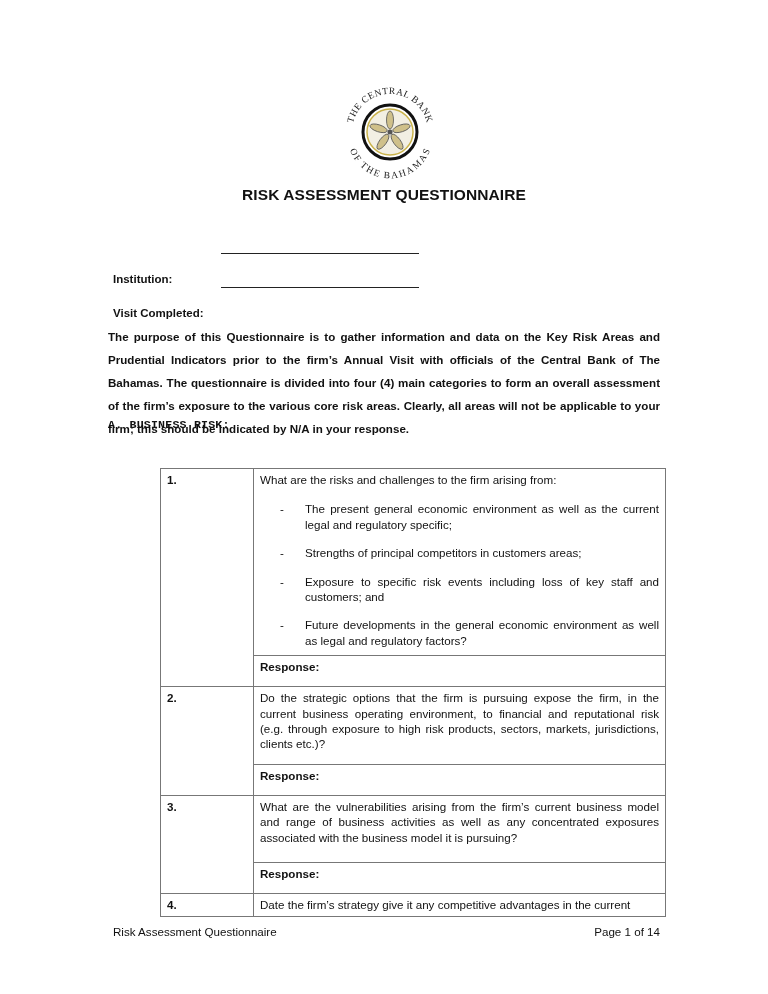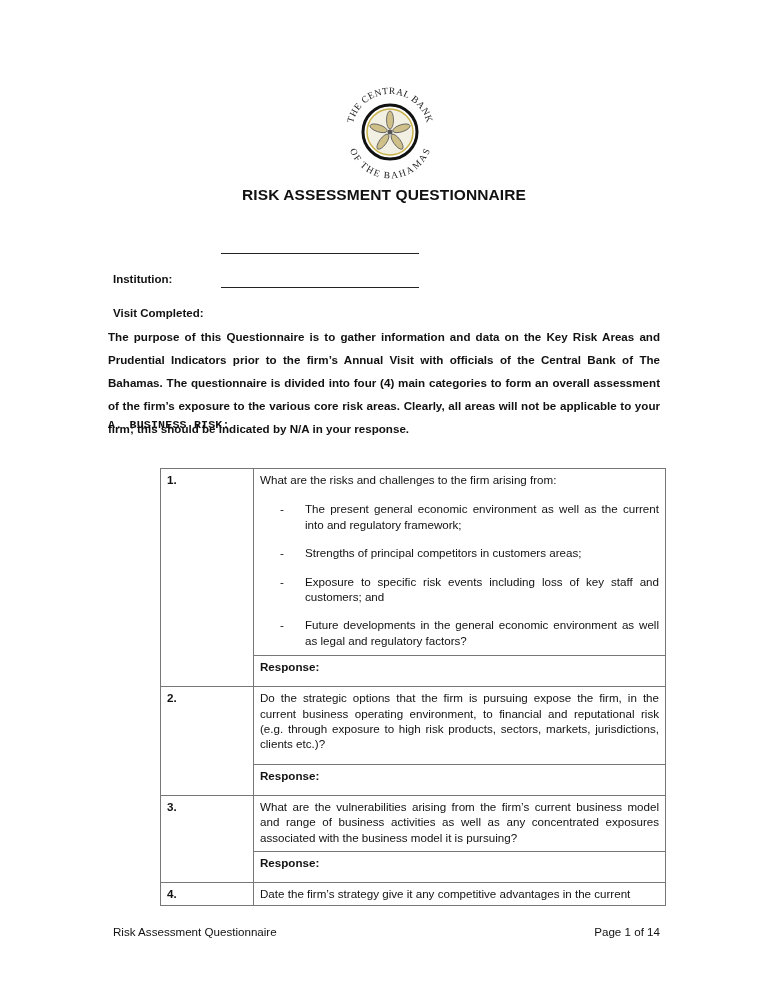--- a/index.html
+++ b/index.html
@@ -78,42 +78,42 @@
 
   <div class="sec" style="top:418px;">A. BUSINESS RISK:</div>
 
   <table class="q">
     <tbody>
         <tr>
       <td class="num" rowspan="2">1.</td>
       <td class="qtext">
         <div>What are the risks and challenges to the firm arising from:</div>
         <ul class="bullets">
-          <li><span class="dash">-</span><span>The present general economic environment as well as the current into and regulatory framework;</span></li>
+          <li><span class="dash">-</span><span>The present general economic environment as well as the current legal and regulatory specific;</span></li>
           <li><span class="dash">-</span><span>Strengths of principal competitors in customers areas;</span></li>
           <li><span class="dash">-</span><span>Exposure to specific risk events including loss of key staff and customers; and</span></li>
           <li style="margin-bottom:4px;"><span class="dash">-</span><span>Future developments in the general economic environment as well as legal and regulatory factors?</span></li>
         </ul>
       </td>
     </tr>
     <tr>
       <td class="resp">Response:</td>
     </tr>
 
     <tr>
       <td class="num" rowspan="2">2.</td>
       <td class="qtext" style="padding-bottom:12px;">Do the strategic options that the firm is pursuing expose the firm, in the current business operating environment, to financial and reputational risk (e.g. through exposure to high risk products, sectors, markets, jurisdictions, clients etc.)?</td>
     </tr>
     <tr>
       <td class="resp">Response:</td>
     </tr>
 
     <tr>
       <td class="num" rowspan="2">3.</td>
-      <td class="qtext" style="padding-bottom:6px;">What are the vulnerabilities arising from the firm’s current business model and range of business activities as well as any concentrated exposures associated with the business model it is pursuing?</td>
+      <td class="qtext" style="padding-bottom:17px;">What are the vulnerabilities arising from the firm’s current business model and range of business activities as well as any concentrated exposures associated with the business model it is pursuing?</td>
     </tr>
     <tr>
       <td class="resp">Response:</td>
     </tr>
 
     <tr>
       <td class="num">4.</td>
       <td class="qtext" style="white-space:nowrap;">Date the firm’s strategy give it any competitive advantages in the current</td>
     </tr>
   </tbody>

